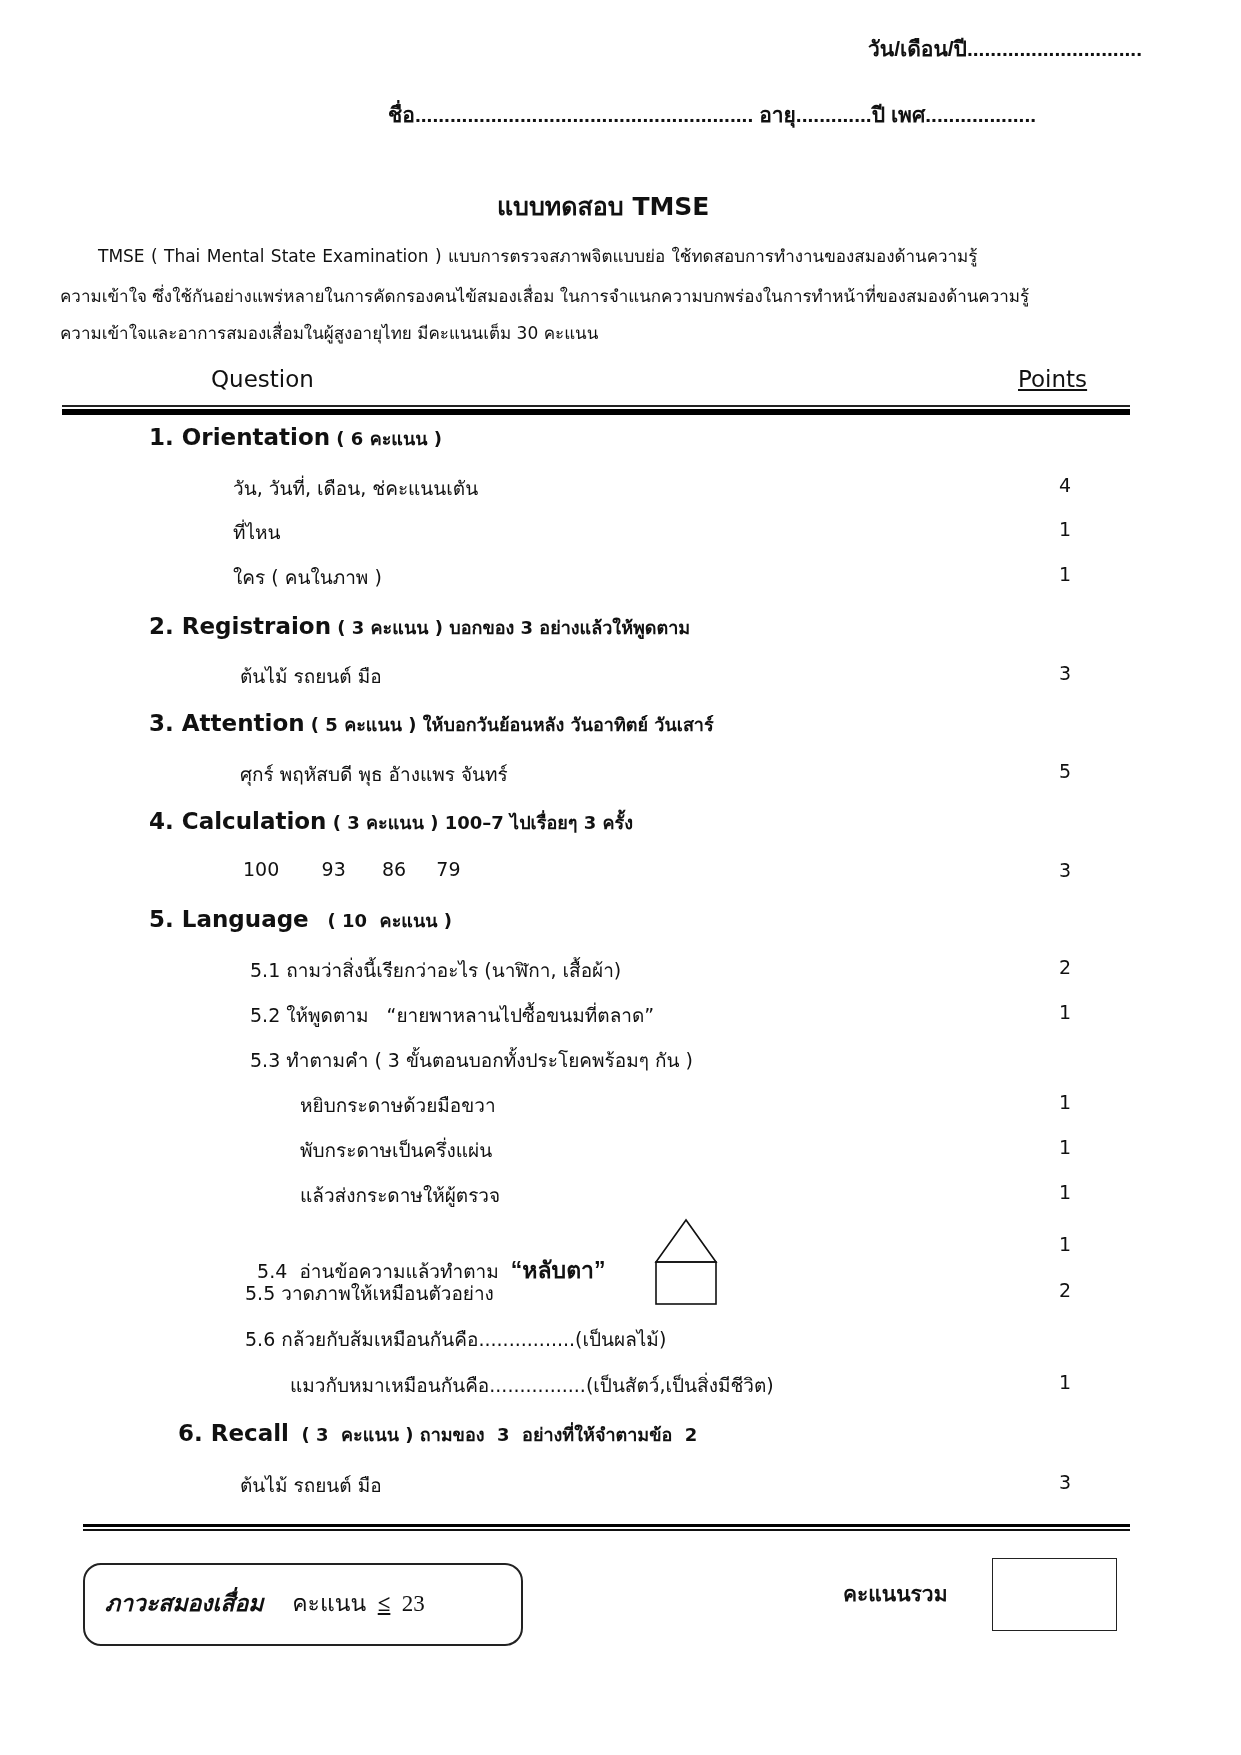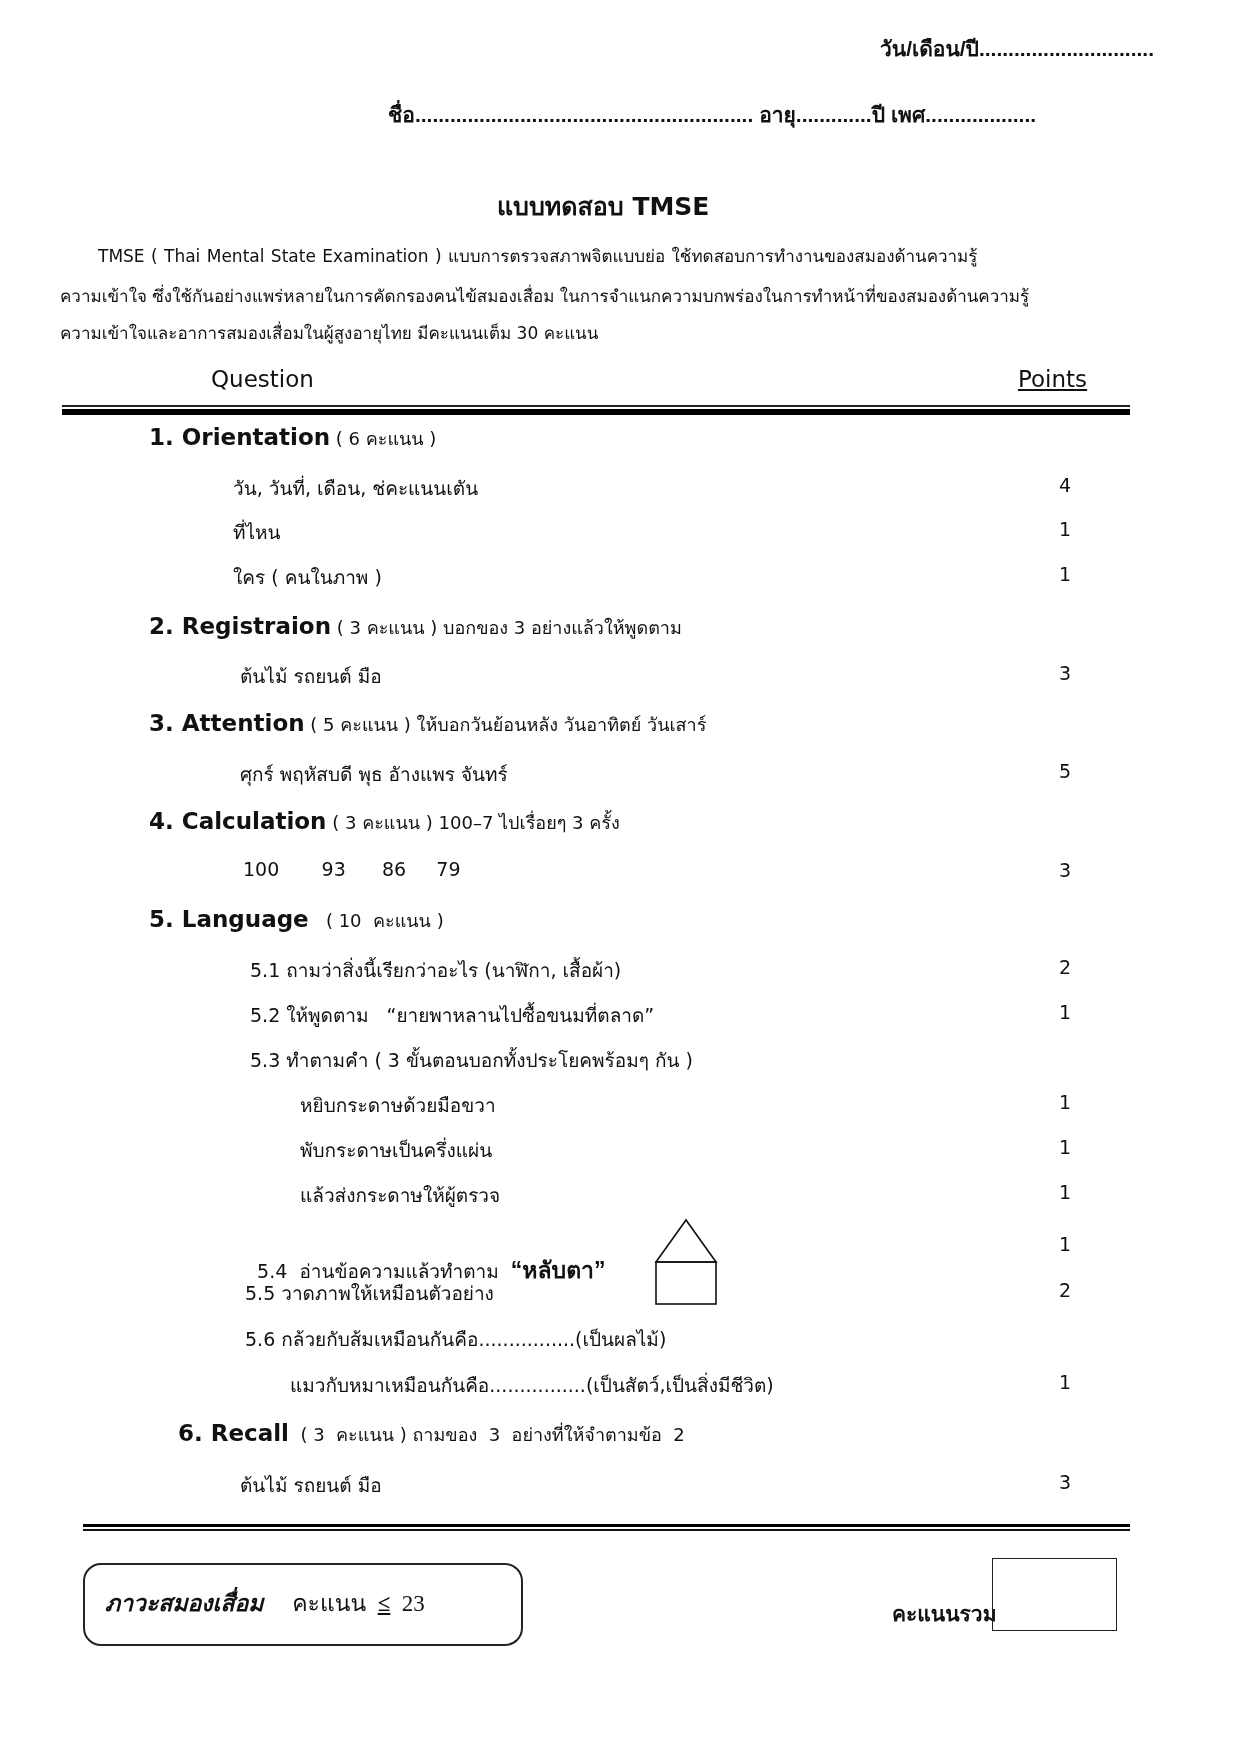--- a/index.html
+++ b/index.html
@@ -9,38 +9,38 @@
   }
   .abs { position: absolute; white-space: nowrap; }
   .bold-thai { font-family: "Liberation Sans", "DejaVu Sans", sans-serif; font-weight: bold; }
   .hdr-field { font-size: 21px; font-weight: bold; font-family: "Liberation Sans", "DejaVu Sans", sans-serif; }
   .title { font-size: 25px; font-weight: bold; }
   .intro { font-size: 17px; color: #111; }
   .col-head { font-size: 23px; }
   .rule-top { position: absolute; left: 62px; width: 1068px; }
   .q-head { font-size: 23px; }
   .q-head .en { font-weight: bold; }
-  .q-head .th { font-size: 18px; font-weight: normal; }
+  .q-head .th { font-size: 18px; font-weight: bold; }
   .item { font-size: 19px; }
   .pts { font-size: 19px; position: absolute; left: 1055px; width: 20px; text-align: center; }
   .shape { position: absolute; }
   .result-box {
     position: absolute; left: 83px; top: 1563px; width: 440px; height: 83px;
     border: 2px solid #222; border-radius: 18px; box-sizing: border-box;
   }
   .result-text { position: absolute; left: 20px; top: 20px; font-family: "Liberation Serif", "DejaVu Serif", serif; font-size: 23px; }
   .result-text .lbl { font-weight: bold; font-style: italic; }
   .result-text .le { font-weight: bold; text-decoration: underline; }
   .total-label { font-size: 21px; font-weight: bold; font-family: "Liberation Sans", "DejaVu Sans", sans-serif; }
   .total-box { position: absolute; left: 992px; top: 1558px; width: 125px; height: 73px; border: 1.5px solid #222; box-sizing: border-box; }
 </style>
 </head>
 <body>
 
-<div class="abs hdr-field" style="left:868px; top:32px;margin-left:12px;">
+<div class="abs hdr-field" style="left:868px; top:32px;">
   <span>วัน/เดือน/ปี</span><span>..............................</span>
 </div>
 <div class="abs hdr-field" style="left:388px; top:98px;">
   <span>ชื่อ</span><span>..........................................................</span>
   <span>อายุ</span><span>.............</span><span>ปี</span>
   <span>เพศ</span><span>...................</span>
 </div>
 
 <div class="abs title" style="left:497px; top:186px;">แบบทดสอบ  TMSE</div>
 
@@ -122,14 +122,14 @@
 
 <div class="result-box">
   <div class="result-text">
     <span class="lbl">ภาวะสมองเสื่อม</span>&nbsp;&nbsp;&nbsp;&nbsp;
     <span>คะแนน</span>&nbsp;
     <span class="le">≤</span>&nbsp;
     <span>23</span>
   </div>
 </div>
 
-<div class="abs total-label" style="left:892px; top:1577px;margin-top:20px;">คะแนนรวม</div>
+<div class="abs total-label" style="left:843px; top:1577px;">คะแนนรวม</div>
 <div class="total-box"></div>
 
 </body></html>

